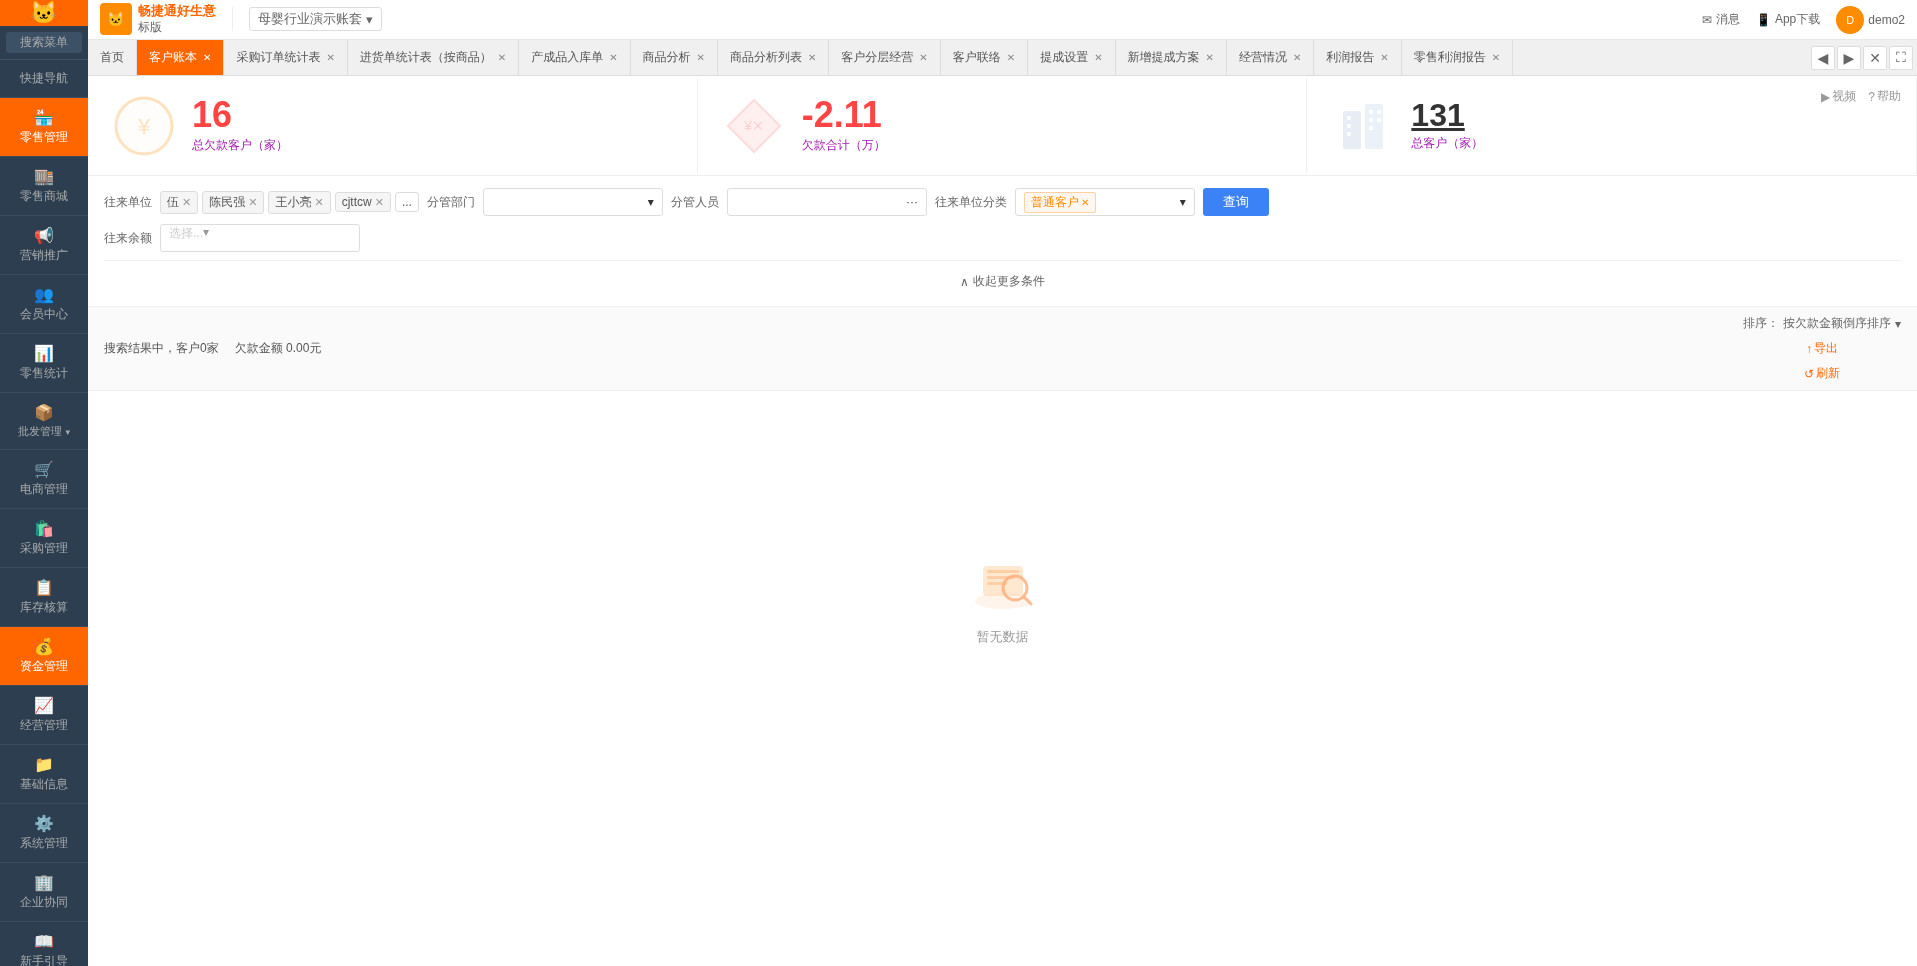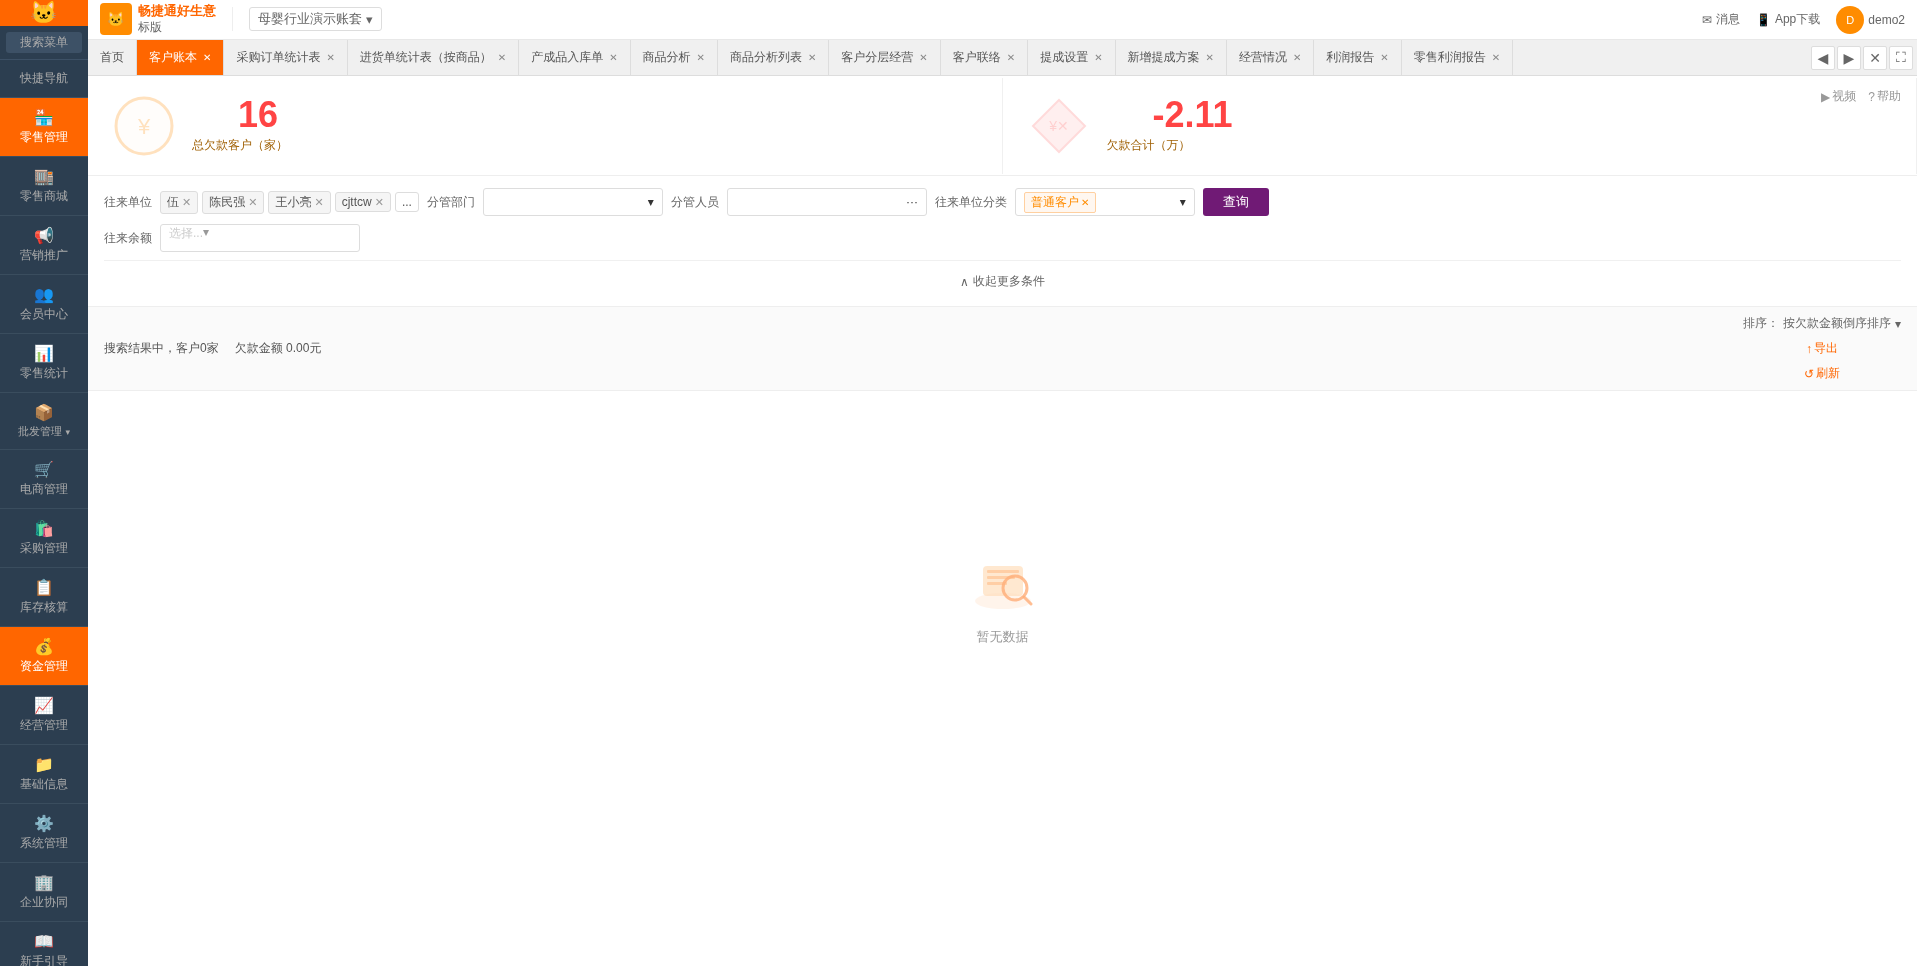--- a/index.html
+++ b/index.html
@@ -100,24 +100,24 @@
       display: flex;
       align-items: center;
       padding: 16px 24px;
       border-right: 1px solid #f0f0f0;
       position: relative;
     }
     .stat-card:last-of-type { border-right: none; }
     .stat-icon { width: 64px; height: 64px; margin-right: 16px; opacity: 0.25; display: flex; align-items: center; justify-content: center; }
     .stat-icon svg { width: 60px; height: 60px; }
     .stat-info {}
-    .stat-value { font-size: 36px; font-weight: bold; color: #ff4444; line-height: 1; margin-left: 46px; }
+    .stat-value { font-size: 36px; font-weight: bold; color: #ff4444; line-height: 1; }
     .stat-value.negative { color: #ff4444; }
     .stat-value.black { color: #333; font-size: 32px; text-decoration: underline; }
-    .stat-label { font-size: 12px; color: #a16207; margin-top: 4px; }
+    .stat-label { font-size: 12px; color: #a21caf; margin-top: 4px; }
     .stats-top-right { position: absolute; right: 16px; top: 12px; display: flex; align-items: center; gap: 12px; }
     .stats-action-link { font-size: 12px; color: #999; cursor: pointer; display: flex; align-items: center; gap: 2px; }
 
     
     .filter-area {
       background: #fff;
       padding: 12px 16px;
       border-bottom: 1px solid #eee;
     }
     .filter-row { display: flex; align-items: center; flex-wrap: wrap; gap: 8px; margin-bottom: 8px; }
@@ -144,21 +144,21 @@
       min-width: 200px; height: 28px; border: 1px solid #ddd; border-radius: 3px;
       padding: 0 8px; font-size: 12px; display: flex; align-items: center; justify-content: space-between; cursor: pointer;
       background: #fff;
     }
     .category-select {
       min-width: 180px; height: 28px; border: 1px solid #ddd; border-radius: 3px;
       padding: 0 8px; font-size: 12px; display: flex; align-items: center; justify-content: space-between; cursor: pointer;
       background: #fff;
     }
     .query-btn {
-      background: #701a75; color: #fff; border: none; border-radius: 3px;
+      background: #3b82f6; color: #fff; border: none; border-radius: 3px;
       padding: 5px 20px; font-size: 13px; cursor: pointer; text-align: right;
     }
     .collapse-btn {
       display: flex; align-items: center; gap: 4px; color: #666; font-size: 12px; cursor: pointer;
       padding: 4px 8px;
     }
 
     
     .results-bar {
       background: #fafafa;
@@ -398,20 +398,40 @@
           <path d="M30 4 L56 30 L30 56 L4 30 Z" fill="#ffcccc" stroke="#ff8888" stroke-width="2"></path>
           <text x="30" y="35" text-anchor="middle" font-size="14" fill="#ff6666">¥✕</text>
         </svg>
       </div>
       <div class="stat-info">
         <div class="stat-value negative">-2.11</div>
         <div class="stat-label">欠款合计（万）</div>
       </div>
     </div>
 
+    <div class="stat-card">
+      <div class="stat-icon" style="opacity:0.2;">
+        <svg viewBox="0 0 60 60" fill="none">
+          <rect x="10" y="15" width="18" height="38" fill="#88aacc" rx="2"></rect>
+          <rect x="32" y="8" width="18" height="45" fill="#99bbdd" rx="2"></rect>
+          <rect x="14" y="20" width="4" height="4" fill="#fff"></rect>
+          <rect x="14" y="28" width="4" height="4" fill="#fff"></rect>
+          <rect x="14" y="36" width="4" height="4" fill="#fff"></rect>
+          <rect x="36" y="14" width="4" height="4" fill="#fff"></rect>
+          <rect x="36" y="22" width="4" height="4" fill="#fff"></rect>
+          <rect x="36" y="30" width="4" height="4" fill="#fff"></rect>
+          <rect x="44" y="14" width="4" height="4" fill="#fff"></rect>
+          <rect x="44" y="22" width="4" height="4" fill="#fff"></rect>
+        </svg>
+      </div>
+      <div class="stat-info">
+        <div class="stat-value black">131</div>
+        <div class="stat-label">总客户（家）</div>
+      </div>
+    </div>
 
     <div class="stats-top-right">
       <div class="stats-action-link">
         <span>▶</span>
         <span>视频</span>
       </div>
       <div class="stats-action-link">
         <span>?</span>
         <span>帮助</span>
       </div>

